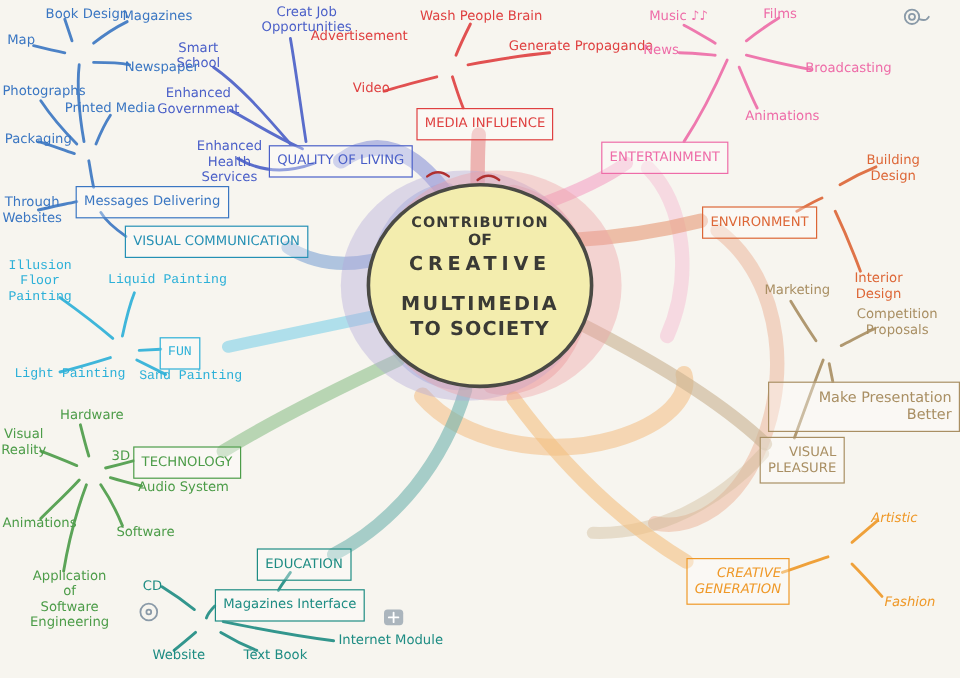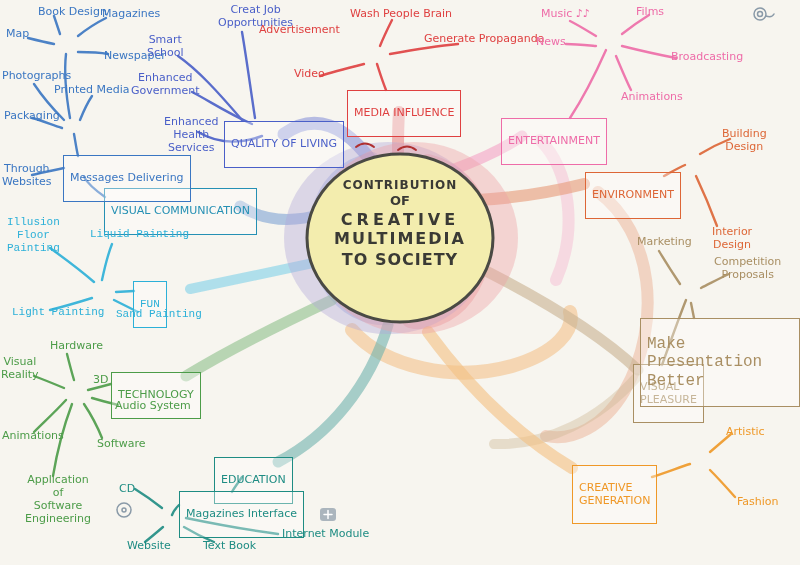--- a/index.html
+++ b/index.html
@@ -2,41 +2,41 @@
 <html><head>
 <meta charset="utf-8">
 <style>
   html,body{margin:0;padding:0;background:#e9e7e2;}
   .stage{position:relative;width:800px;height:565px;background:#f7f5ef;overflow:hidden;
          font-family:"DejaVu Sans", sans-serif;}
   svg.art{position:absolute;left:0;top:0;z-index:1;}
   svg.art path{fill:none;stroke-linecap:round;}
   .leaf{position:absolute;z-index:3;font-size:11px;line-height:1.18;white-space:pre-line;}
   .ctr{text-align:center;}
-  .nb{position:absolute;z-index:3;font-size:11px;line-height:1.15;padding:16px 6px;
-      border:1.6px solid;background:rgba(255,255,255,.35);white-space:pre-line;text-align:left;}
-  .small{font-size:16px;font-family:Liberation Mono, monospace;}
+  .nb{position:absolute;z-index:3;font-size:11px;line-height:1.15;padding:6px 6px;
+      border:1.6px solid;background:rgba(255,255,255,.35);white-space:pre-line;text-align:right;}
+  .small{font-size:12px;}
   .c-blue{color:#3a76c2;border-color:#3a76c2;}
   .c-indigo{color:#4a5fc8;border-color:#4a5fc8;}
   .c-red{color:#df4040;border-color:#df4040;}
   .c-pink{color:#ee6ca8;border-color:#ee6ca8;}
   .c-rust{color:#dd6636;border-color:#dd6636;}
   .c-tan{color:#a98f63;border-color:#a98f63;}
-  .c-orange{color:#ef9827;border-color:#ef9827;}
+  .c-orange{color:#ef9827;border-color:#ef9827;font-style:italic;}
   .c-teal{color:#1e8c83;border-color:#1e8c83;}
   .c-green{color:#4c9c48;border-color:#4c9c48;}
   .c-cyan{color:#2cb0d8;border-color:#2cb0d8;font-family:Liberation Mono, monospace;}
   .c-vc{color:#2590b4;border-color:#2590b4;}
   .title{position:absolute;left:306px;top:178px;width:188px;z-index:3;text-align:center;
          color:#3a3a35;}
   .title div{font-weight:bold;}
   .t1{font-size:12px;letter-spacing:1px;}
   .t2{font-size:13px;margin-top:1px;}
   .t3{font-size:16px;letter-spacing:4px;margin-top:2px;}
-  .t4{font-size:16px;letter-spacing:2px;margin-top:0;}
+  .t4{font-size:16px;letter-spacing:2px;margin-top:14px;}
   .t5{font-size:16px;letter-spacing:1px;margin-top:2px;}
 </style>
 </head>
 <body>
 
 <div class="stage">
 
   <svg class="art" width="800" height="565" viewBox="0 0 800 565">
     <defs>
       <path id="starP" d="M0 -16 L3 -4 L14 -10 L6 -1 L17 4 L5 4 L9 15 L1 6 L-8 14 L-5 3 L-16 5 L-6 -2 L-13 -11 L-3 -5 Z"></path>

